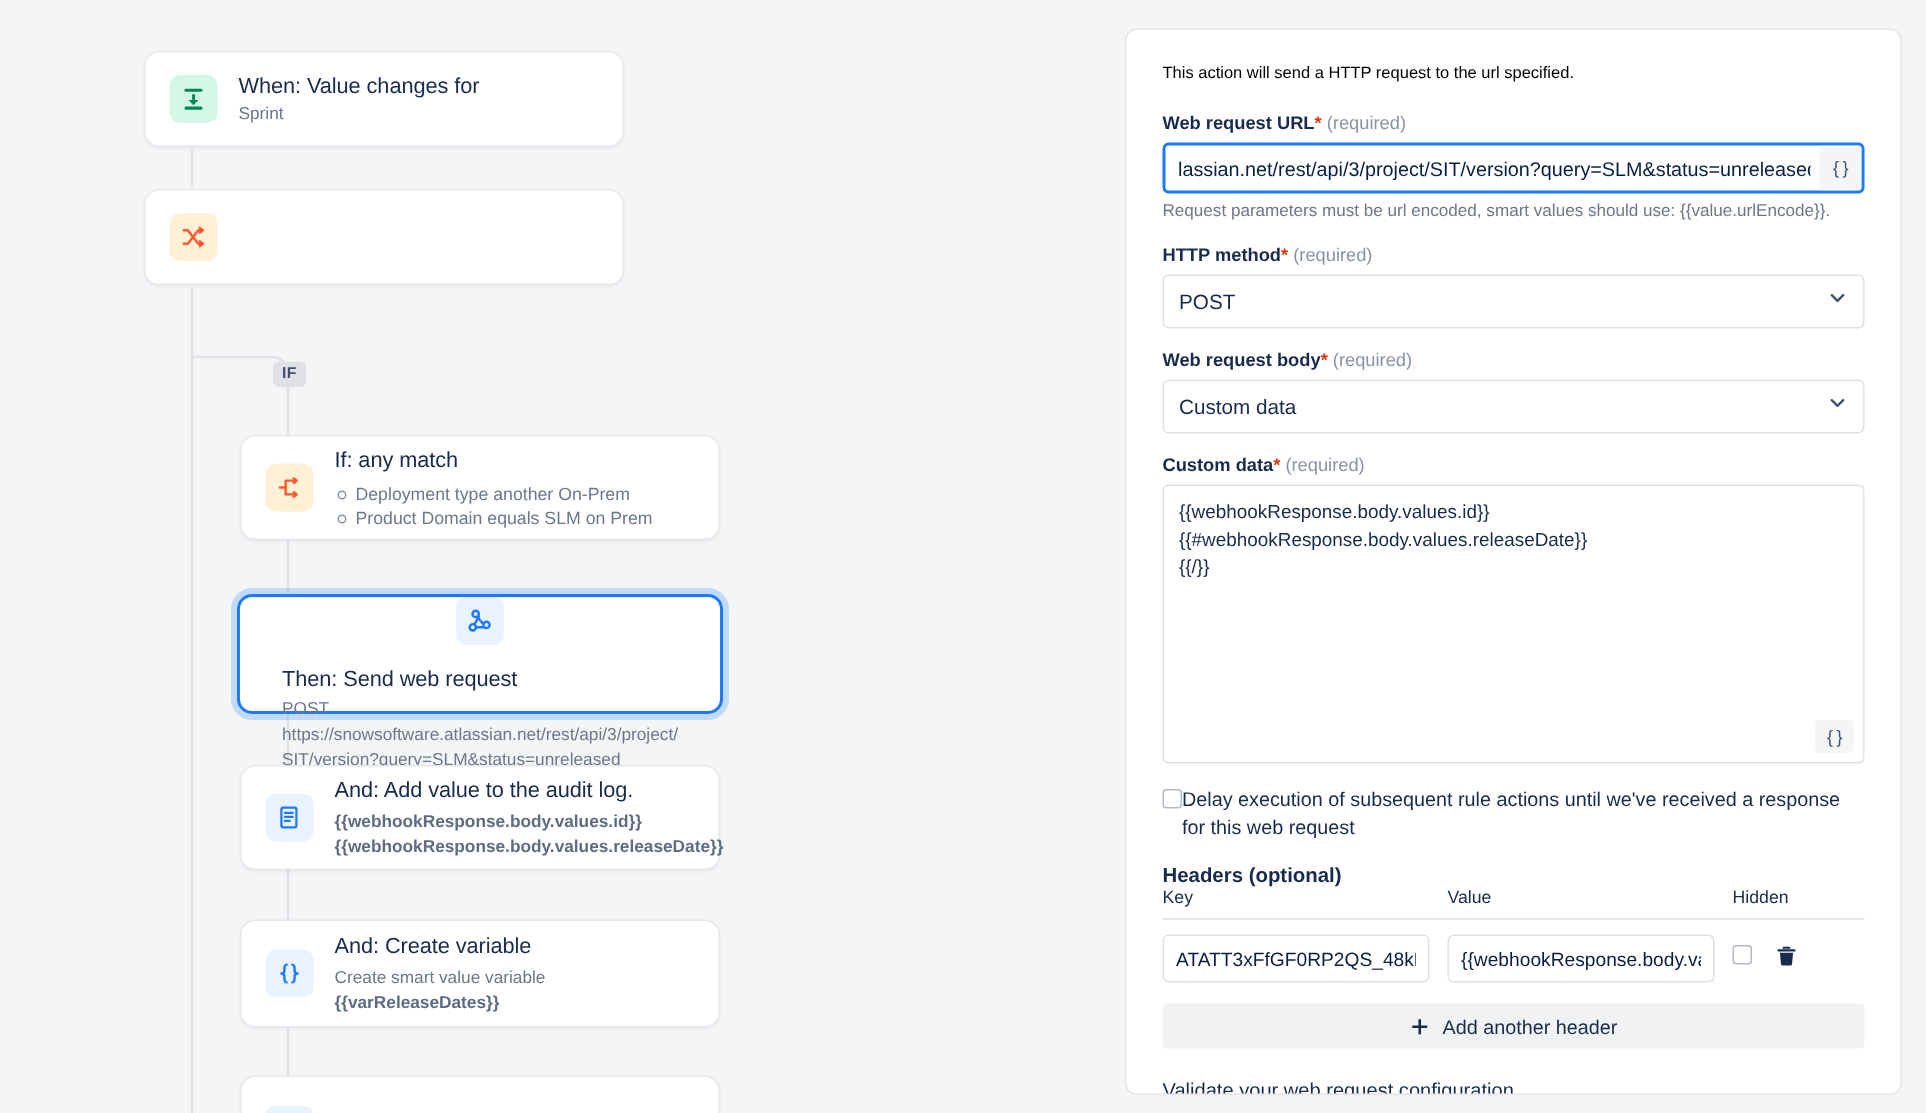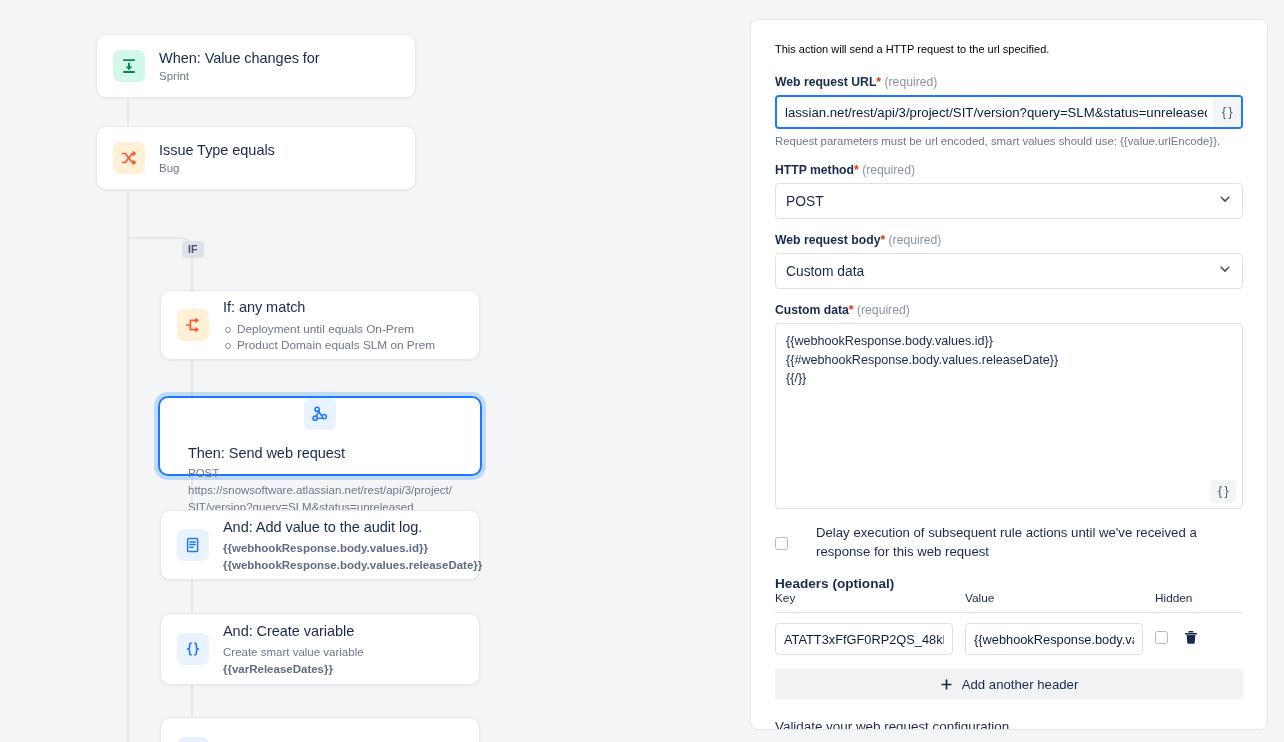--- a/index.html
+++ b/index.html
@@ -210,22 +210,22 @@
     border-radius: 3px;
     display: flex; align-items: center; justify-content: center;
     font-size: 12px;
     color: #42526e;
     letter-spacing: -0.5px;
     cursor: pointer;
   }
 
   .checkrow {
     display: flex;
-    align-items: center;
-    gap: 28px;
+    align-items: flex-start;
+    gap: 0;
     margin-top: 14px;
   }
   .cbox {
     flex: 0 0 auto;
     width: 13px; height: 13px;
     border: 1.5px solid #b3bac5;
     border-radius: 2.5px;
     background: #fff;
     margin-top: 3px;
     cursor: pointer;
@@ -341,42 +341,38 @@
 
     <div class="card" style="left:96px; top:126px; width:320px; height:64px;">
       <div class="card-icon" style="background:#fff0d6;">
         <svg width="18" height="18" viewBox="0 0 18 18" fill="none" stroke="#ff5630" stroke-width="1.6" stroke-linecap="round" stroke-linejoin="round">
           <path d="M2.5 4.5 H5.2 L12.2 13.5 H15"></path>
           <path d="M2.5 13.5 H5.2 L12.2 4.5 H15"></path>
           <path d="M13.2 2.9 L15.2 4.5 L13.2 6.1"></path>
           <path d="M13.2 11.9 L15.2 13.5 L13.2 15.1"></path>
         </svg>
       </div>
-      <div class="card-body">
-        <div class="card-title">Issue Type equals</div>
-        <div class="card-sub">Bug</div>
-      </div>
     </div>
 
     <div class="if-badge" style="left:182px; top:241px;">IF</div>
 
     <div class="card" style="left:160px; top:290px; width:320px; height:70px;">
       <div class="card-icon" style="background:#fff0d6;">
         <svg width="18" height="18" viewBox="0 0 18 18" fill="none" stroke="#ff5630" stroke-width="1.6" stroke-linecap="round" stroke-linejoin="round">
           <path d="M2.6 9 H6.4"></path>
           <path d="M6.4 9 V4.4 H13.4"></path>
           <path d="M6.4 9 V13.6 H13.4"></path>
           <path d="M11.8 2.9 L13.8 4.4 L11.8 6"></path>
           <path d="M11.8 12.1 L13.8 13.6 L11.8 15.2"></path>
         </svg>
       </div>
       <div class="card-body">
         <div class="card-title">If: any match</div>
         <ul class="cond-list">
-          <li>Deployment until equals On-Prem</li>
+          <li>Deployment type another On-Prem</li>
           <li>Product Domain equals SLM on Prem</li>
         </ul>
       </div>
     </div>
 
     <div class="card selected" style="left:158px; top:396px; width:324px; height:80px;">
       <div class="card-icon" style="background:#e9f2ff;">
         <svg width="18" height="18" viewBox="0 0 18 18" fill="none" stroke="#1d7afc" stroke-width="1.6" stroke-linecap="round" stroke-linejoin="round">
           <circle cx="6.1" cy="4.3" r="2.1"></circle>
           <circle cx="4.2" cy="13.2" r="2.1"></circle>

